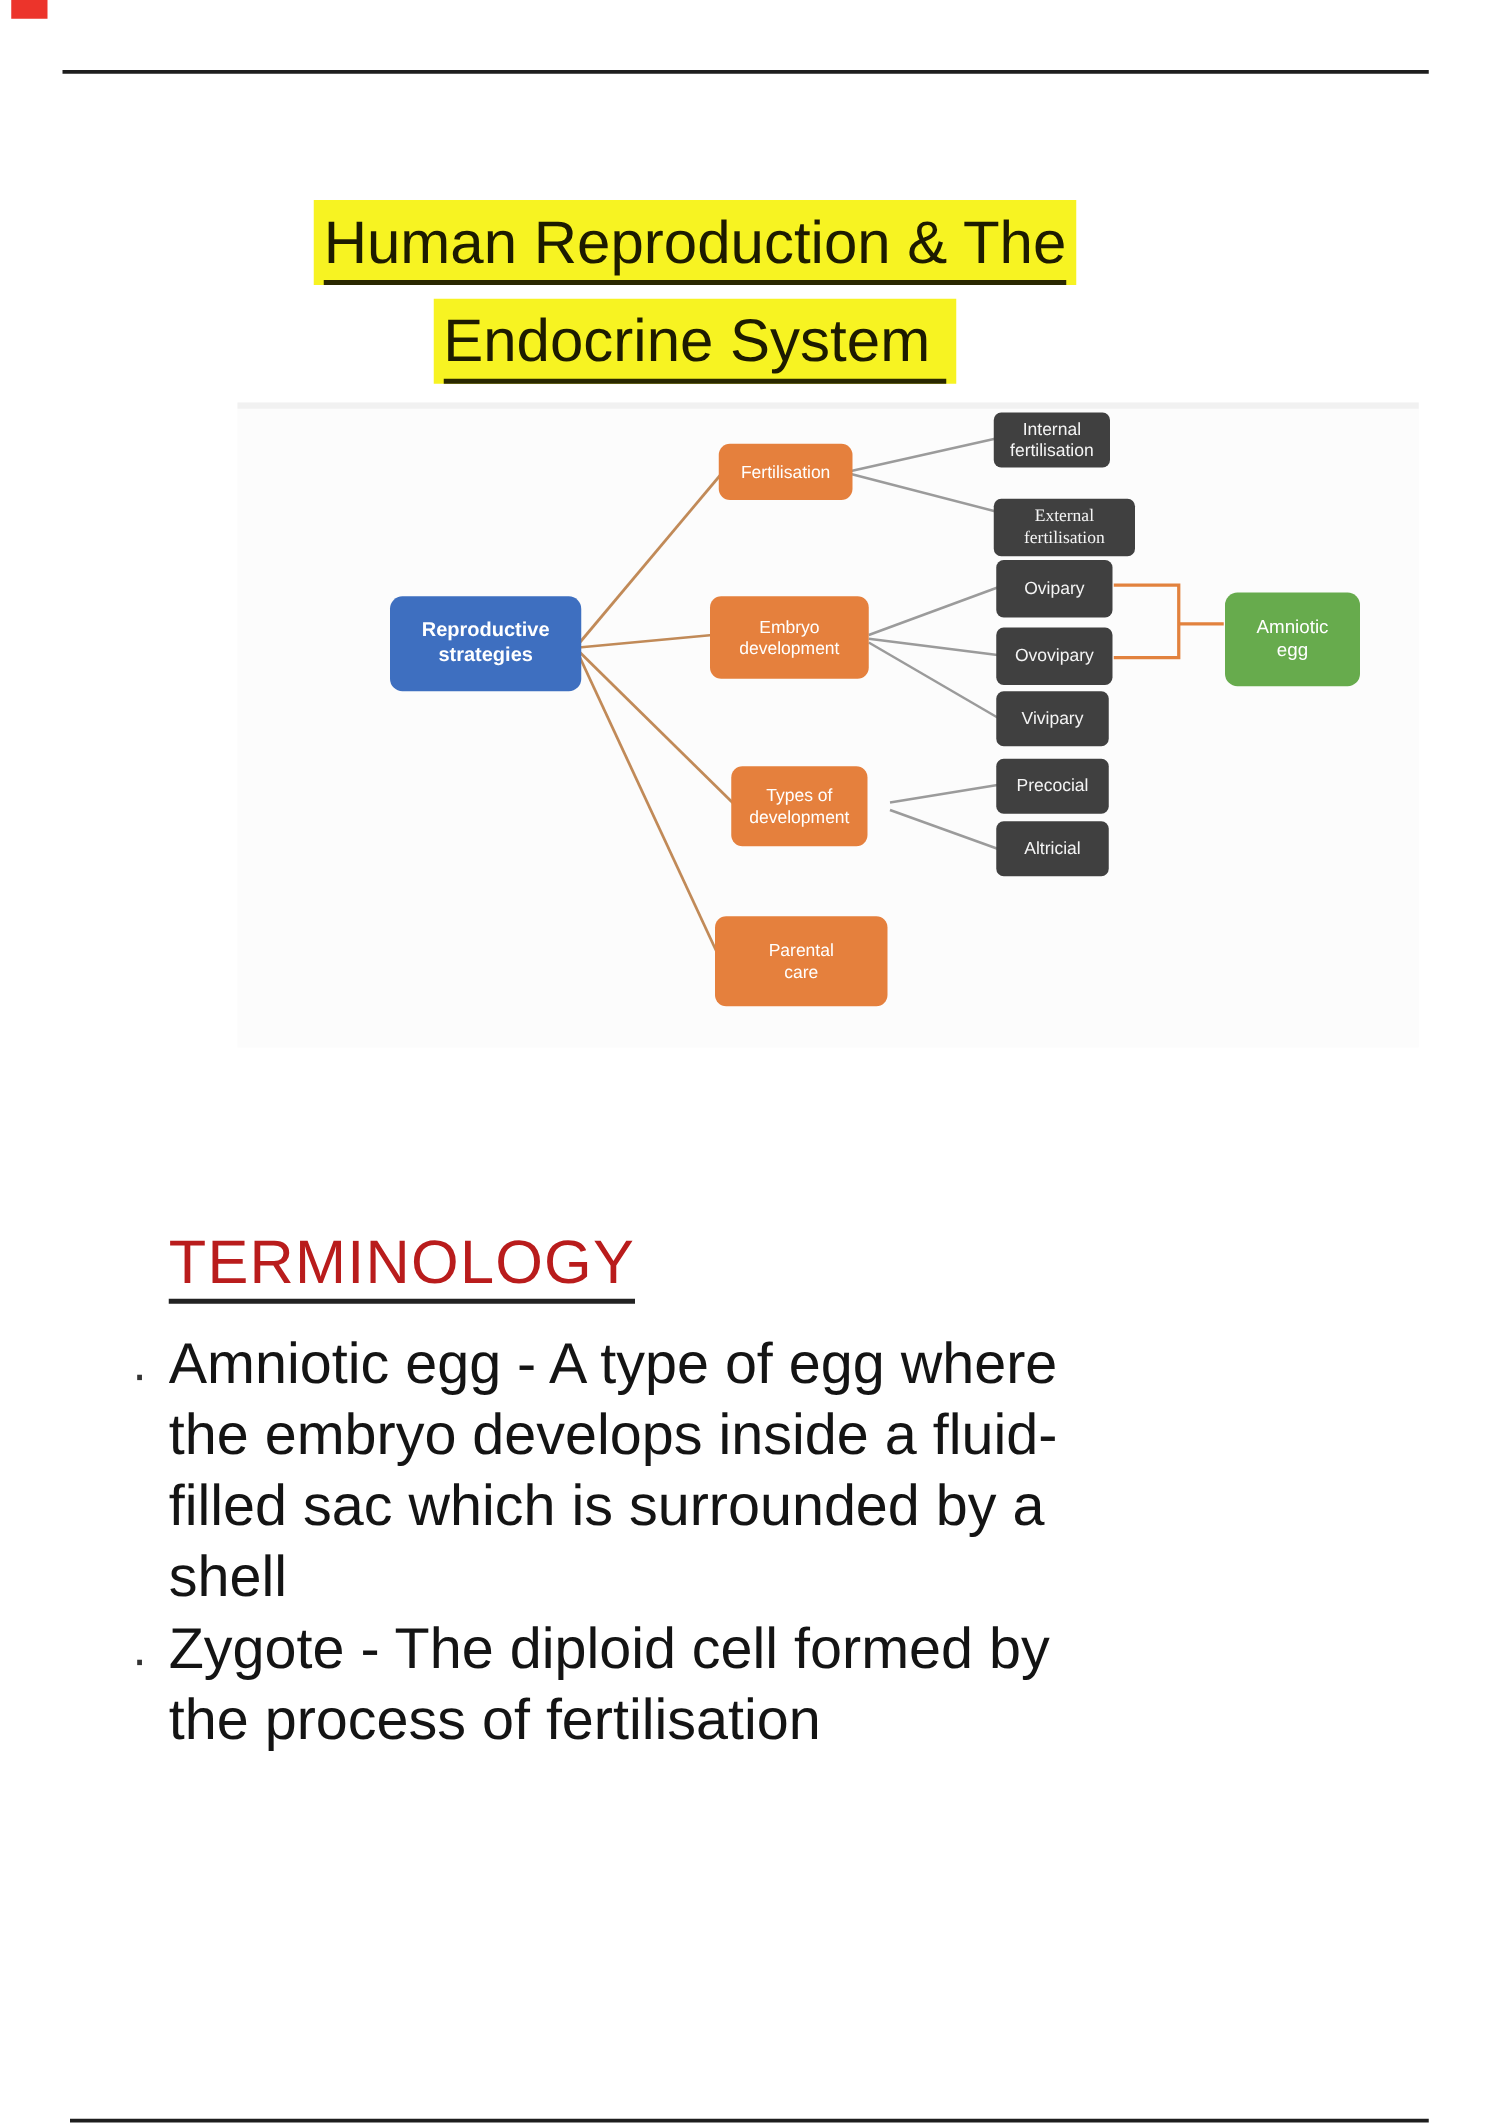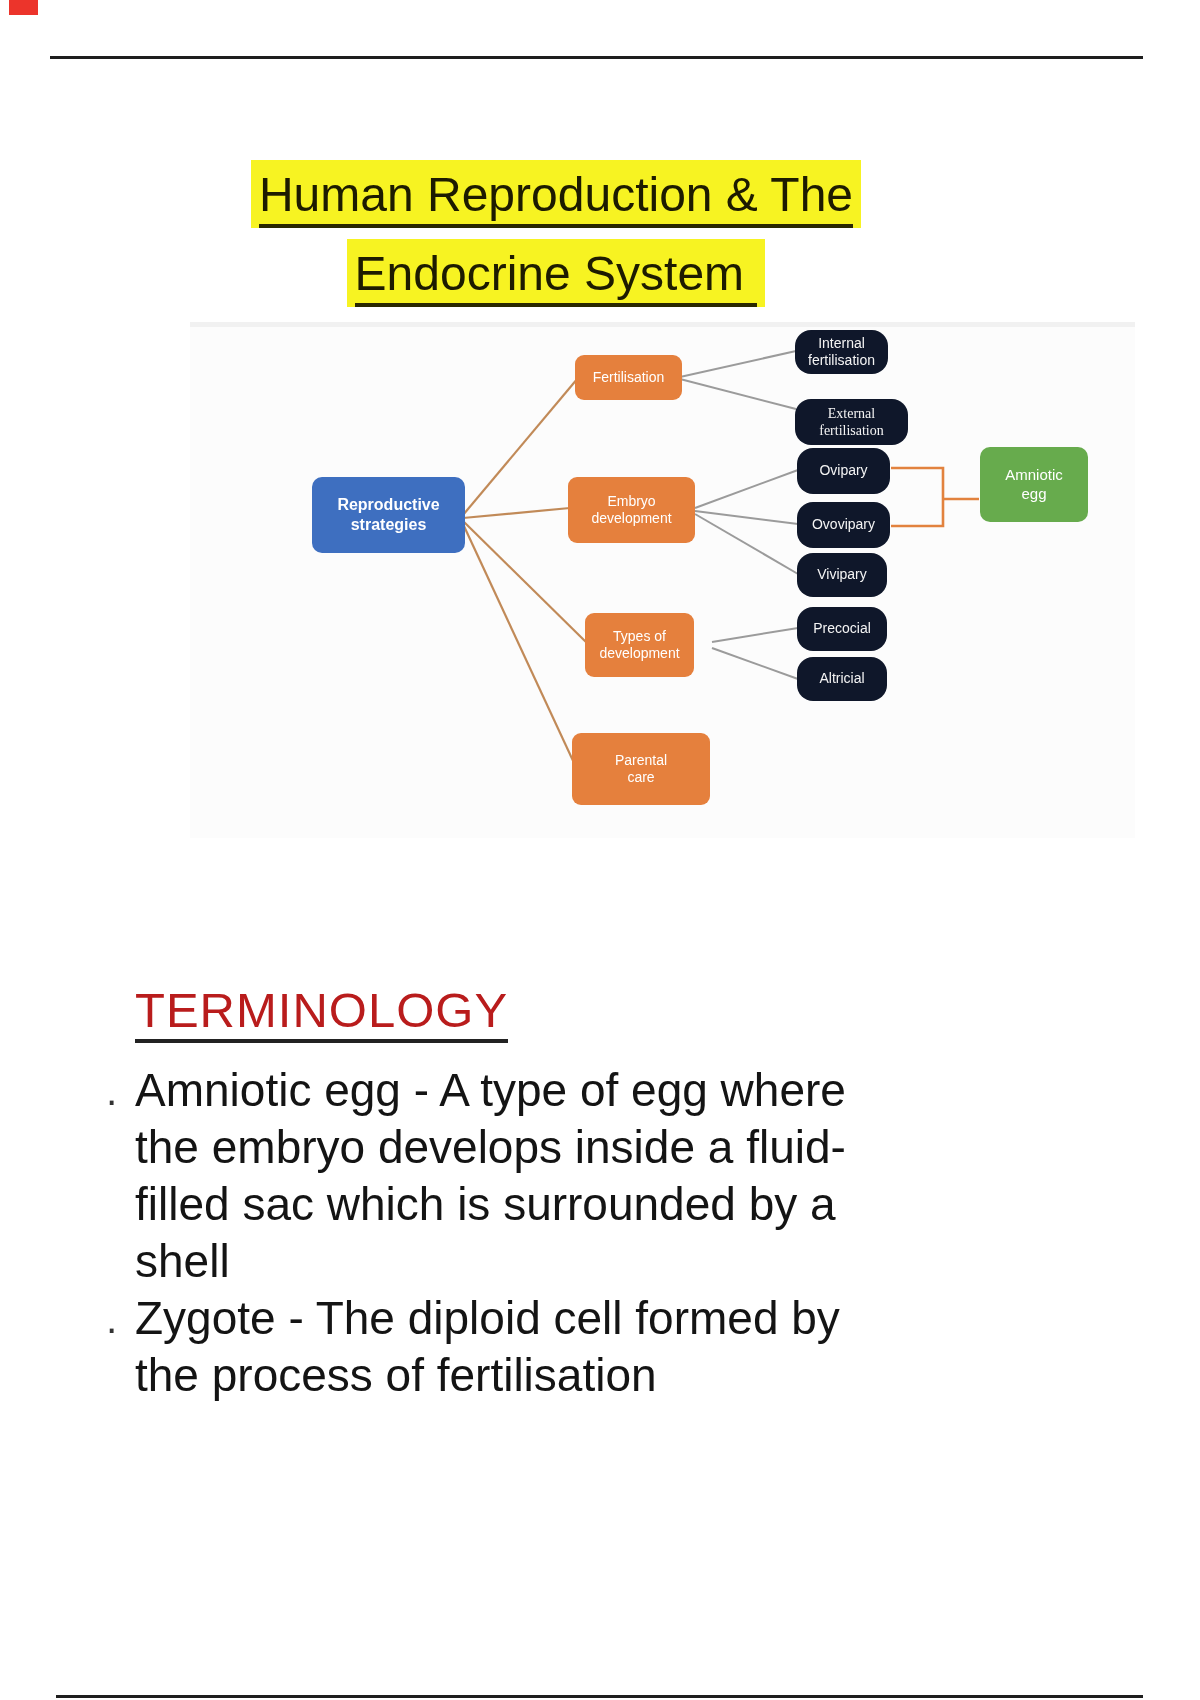--- a/index.html
+++ b/index.html
@@ -28,36 +28,36 @@
     position:absolute; left:190px; top:322px; width:945px; height:516px;
     background:#fcfcfc; border-top:5px solid #f1f1f1;
   }
   .connectors { position:absolute; left:0; top:0; width:1200px; height:1700px; pointer-events:none; }
   .node {
     position:absolute; display:flex; align-items:center; justify-content:center;
     text-align:center; color:#ffffff; white-space:pre-line; line-height:1.25;
   }
   .node-blue   { background:#3e6fc0; border-radius:10px; font-weight:bold; font-size:16px; }
   .node-orange { background:#e5803d; border-radius:9px;  font-size:14px; }
-  .node-gray   { background:#0f172a; border-radius:16px;  font-size:14px; color:#f4f4f4; }
+  .node-gray   { background:#404040; border-radius:6px;  font-size:14px; color:#f4f4f4; }
   .node-green  { background:#67ab4d; border-radius:10px; font-size:15px; }
 
   .n-reproductive { left:312px; top:477px; width:153px; height:76px; }
   .n-fertilisation{ left:575px; top:355px; width:107px; height:45px; }
   .n-embryo       { left:568px; top:477px; width:127px; height:66px; }
   .n-types        { left:585px; top:613px; width:109px; height:64px; }
   .n-parental     { left:572px; top:733px; width:138px; height:72px; }
   .n-internal     { left:795px; top:330px; width:93px;  height:44px; }
   .n-external     { left:795px; top:399px; width:113px;  height:46px;font-family:Liberation Serif, serif; }
   .n-ovipary      { left:797px; top:448px; width:93px;  height:46px; }
   .n-ovovipary    { left:797px; top:502px; width:93px;  height:46px;text-align:center; }
   .n-vivipary     { left:797px; top:553px; width:90px;  height:44px; }
   .n-precocial    { left:797px; top:607px; width:90px;  height:44px; }
   .n-altricial    { left:797px; top:657px; width:90px;  height:44px; }
-  .n-amniotic     { left:980px; top:447px; width:108px; height:75px; }
+  .n-amniotic     { left:980px; top:474px; width:108px; height:75px; }
 
   
   .terms { position:absolute; left:103px; top:982px; width:860px; }
   .terms-heading {
     font-size:49px; font-weight:400; color:#b91c1c; margin:0 0 24px 32px; letter-spacing:1px;
   }
   .terms-heading .u { border-bottom:4px solid #222; padding-bottom:2px; }
   .term-item {
     position:relative; padding-left:32px; font-size:46px; line-height:57px;
     color:#141414; white-space:pre-line;

